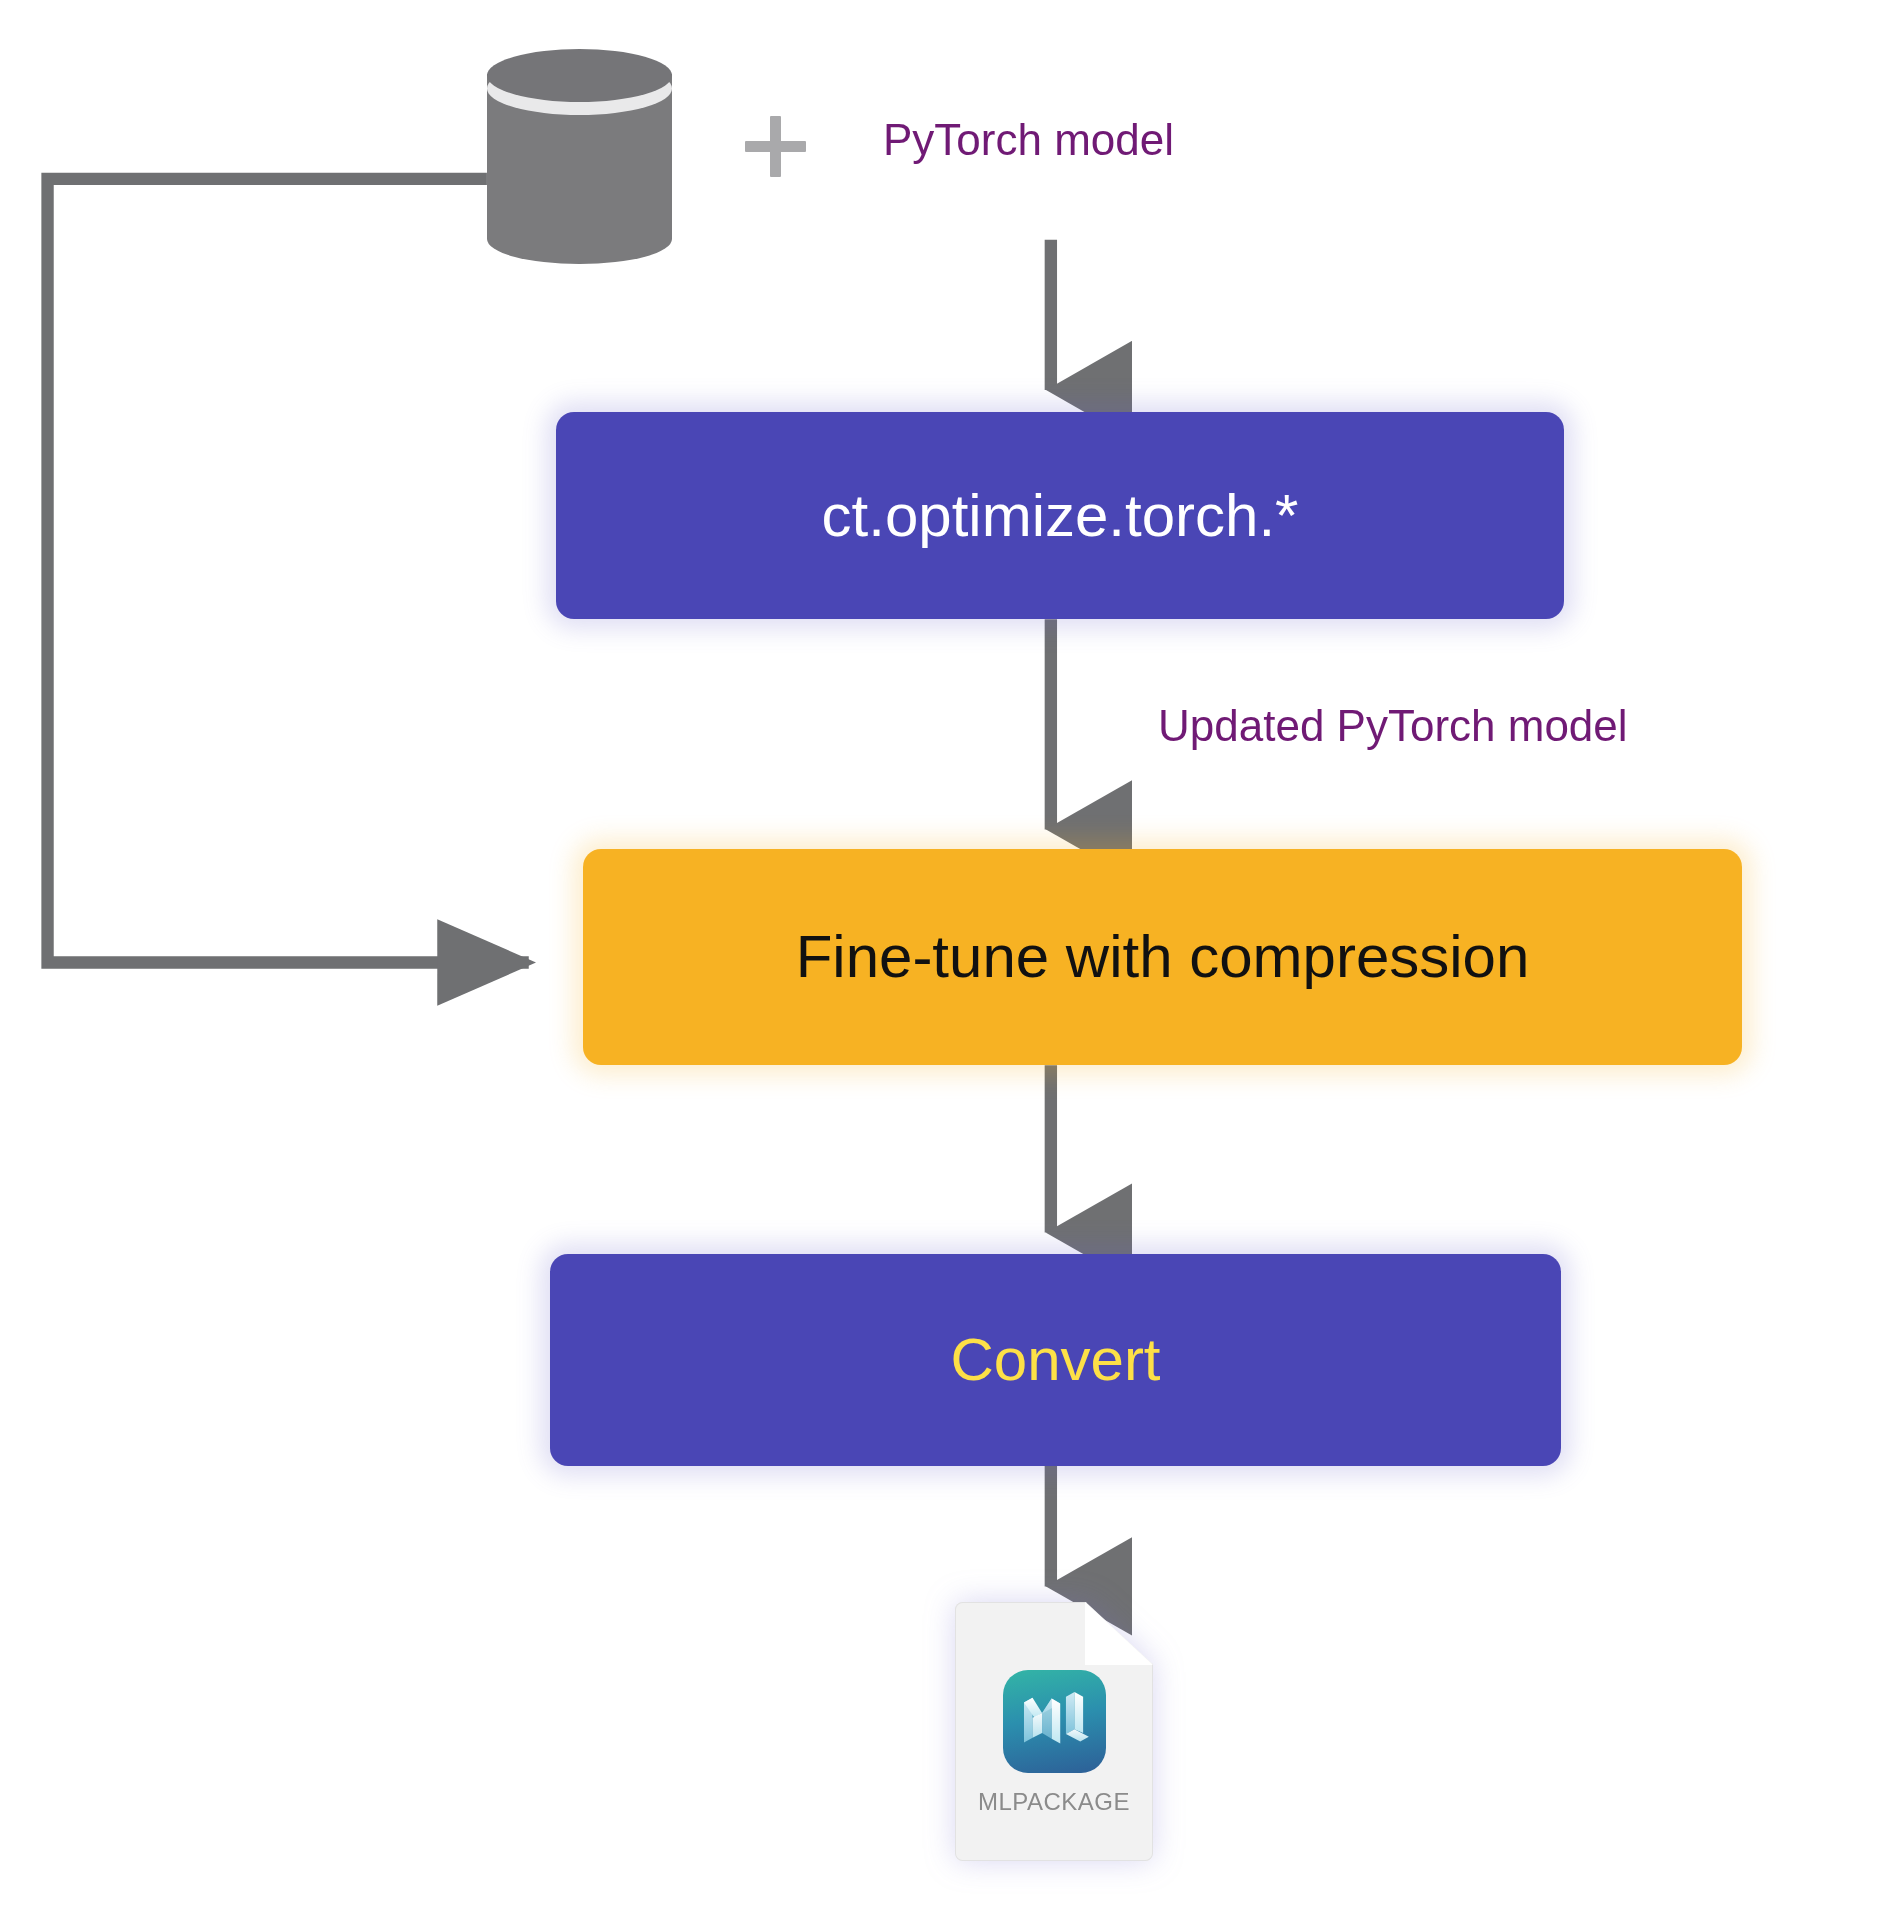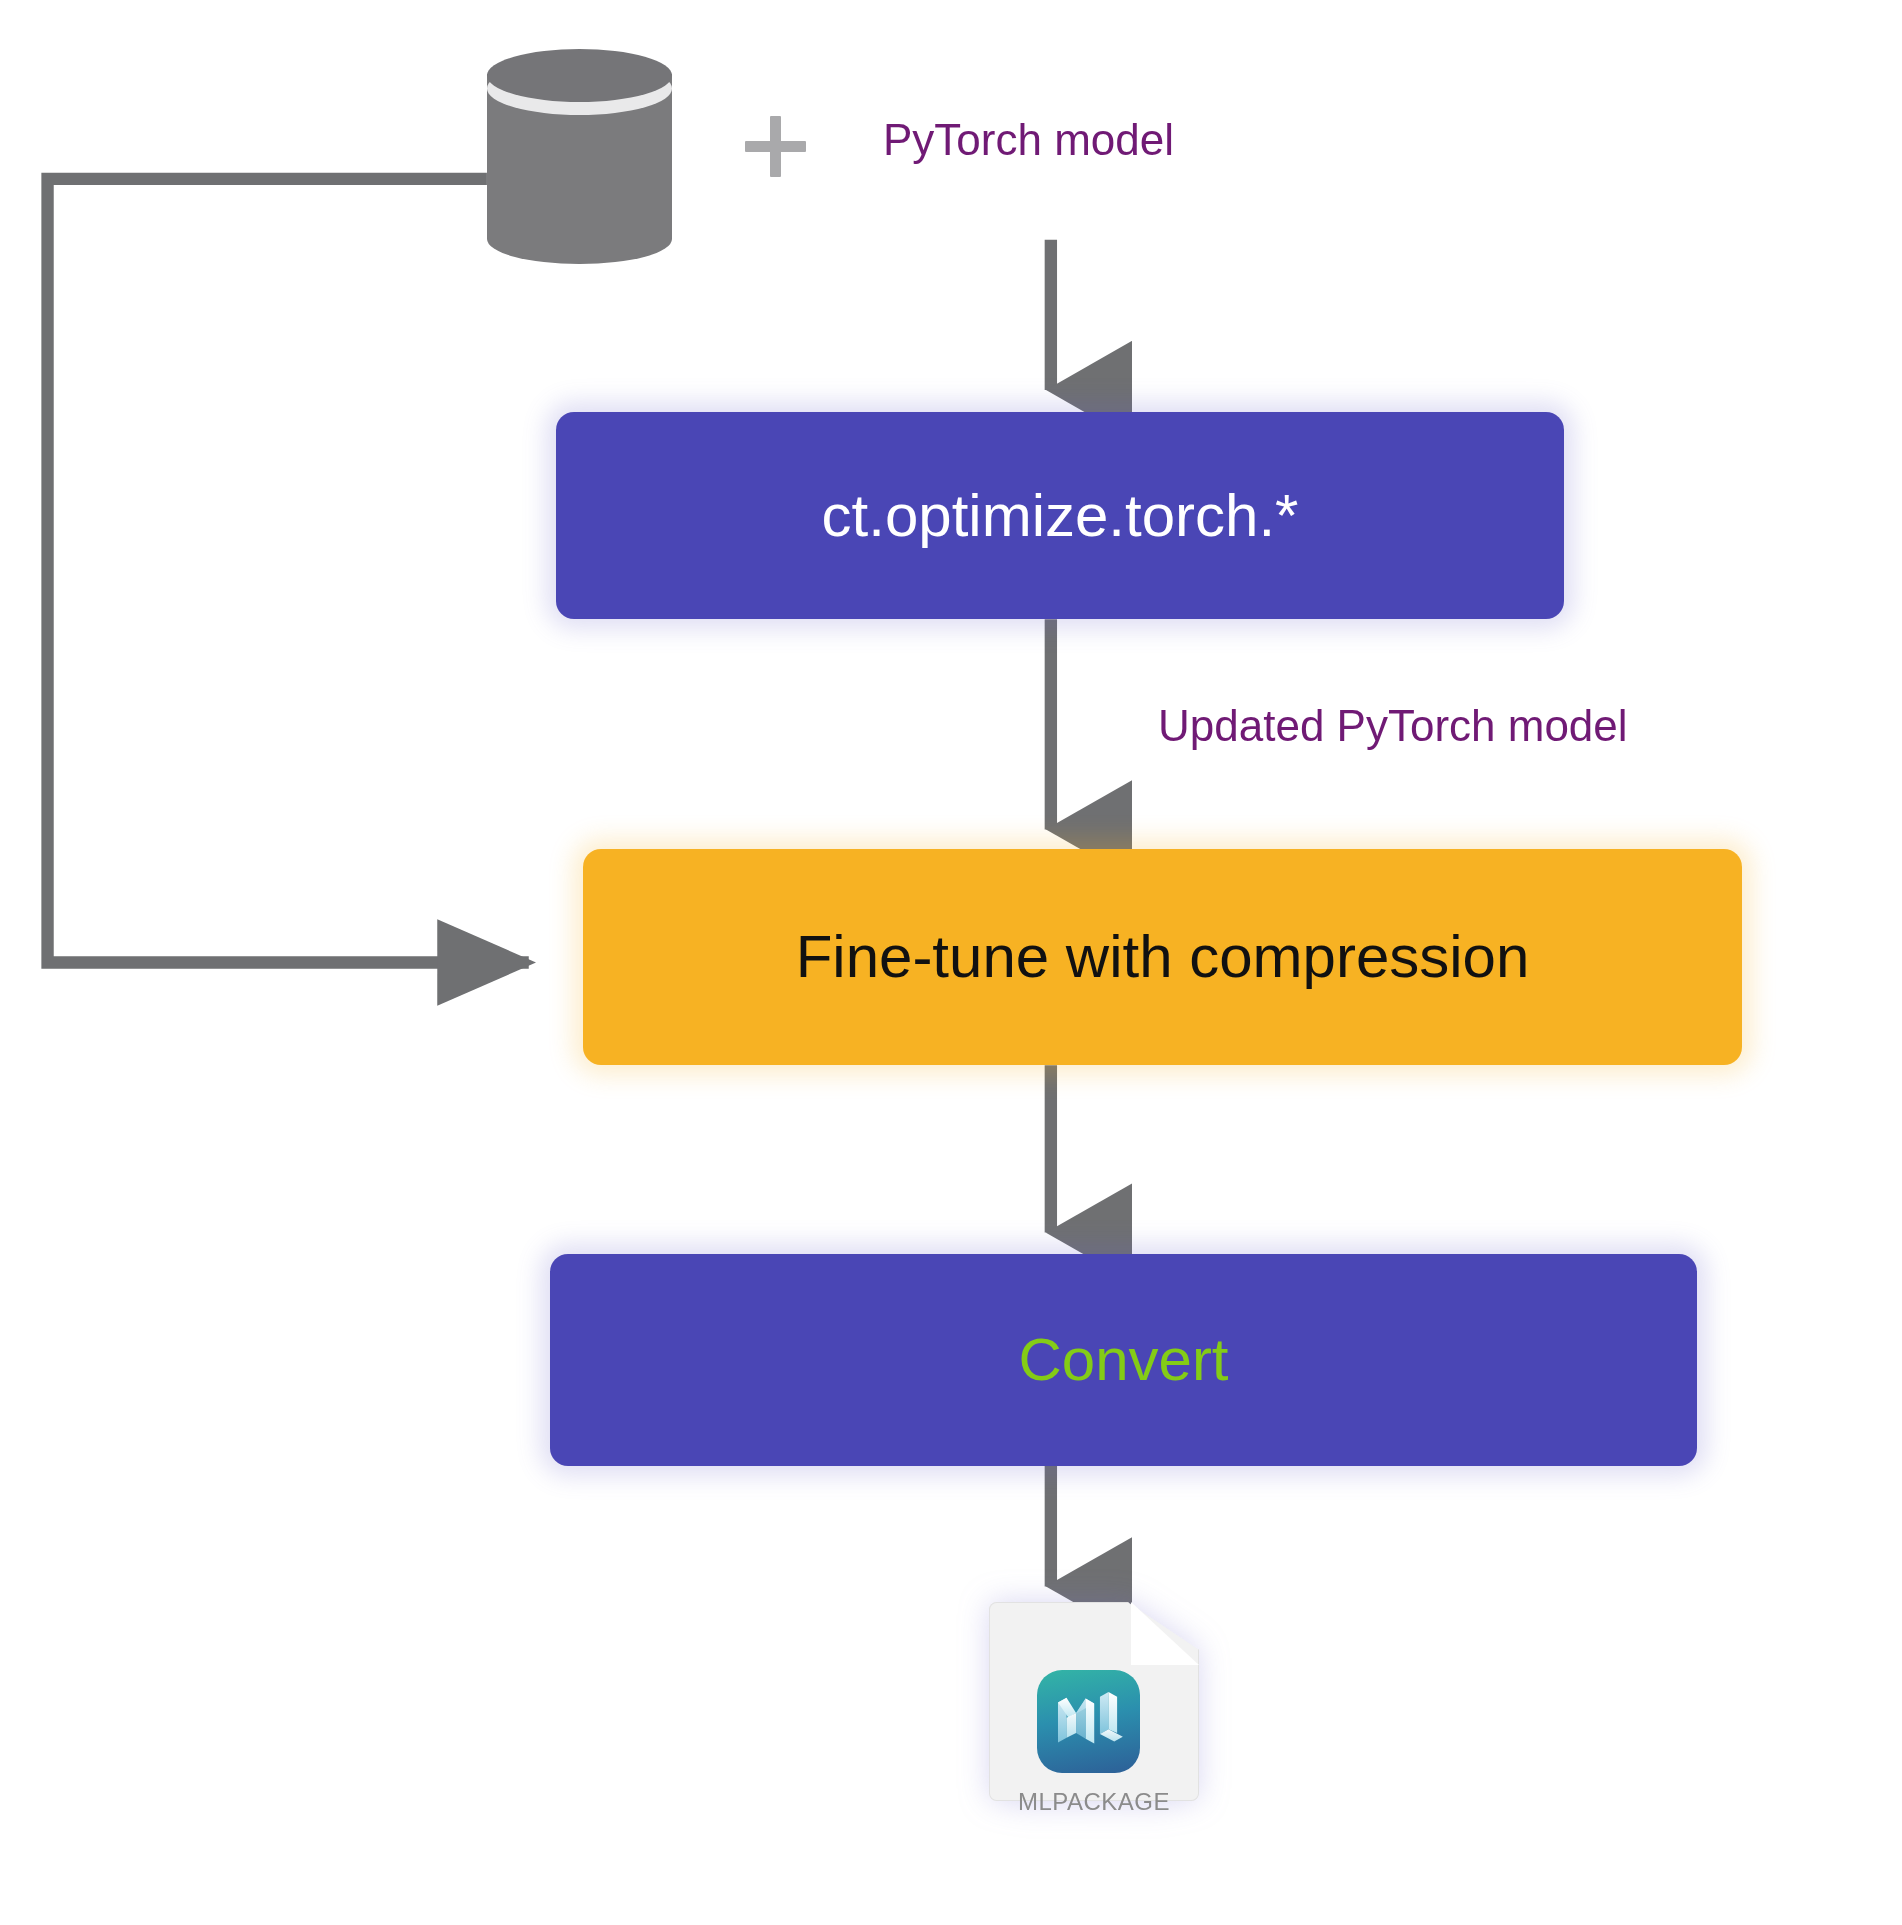--- a/index.html
+++ b/index.html
@@ -131,36 +131,35 @@
     top: 849px;
     width: 1159px;
     height: 216px;
     background: #f7b223;
     color: #111111;
     box-shadow: 0 0 25px 9.5px rgba(247, 178, 35, 0.22);
   }
   #box-convert {
     left: 550px;
     top: 1254px;
-    width: 1147px;
+    width: 1011px;
     height: 212px;
     background: #4a46b5;
-    color: #84cc16;
+    color: #fde047;
     box-shadow: 0 0 25px 9.5px rgba(100, 96, 200, 0.20);
   }
 
   
   #file-mlpackage {
     position: absolute;
-    left: 989px;
+    left: 955px;
     top: 1602px;
     width: 198px;
-    height: 199px;
+    height: 259px;
     filter: drop-shadow(0 0 15px rgba(120, 110, 210, 0.28));
-    padding-left: 12px;
   }
   .file-sheet {
     position: absolute;
     inset: 0;
     background: #f2f2f2;
     border-radius: 7.6px;
     clip-path: polygon(0 0, 66% 0, 100% 24%, 100% 100%, 0 100%);
     box-shadow: inset 0 0 0 1px #e2e2e2;
   }
   .file-fold {

